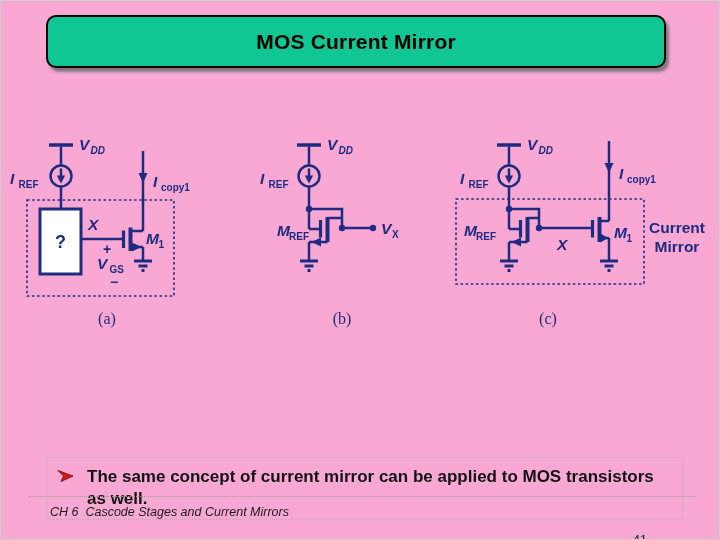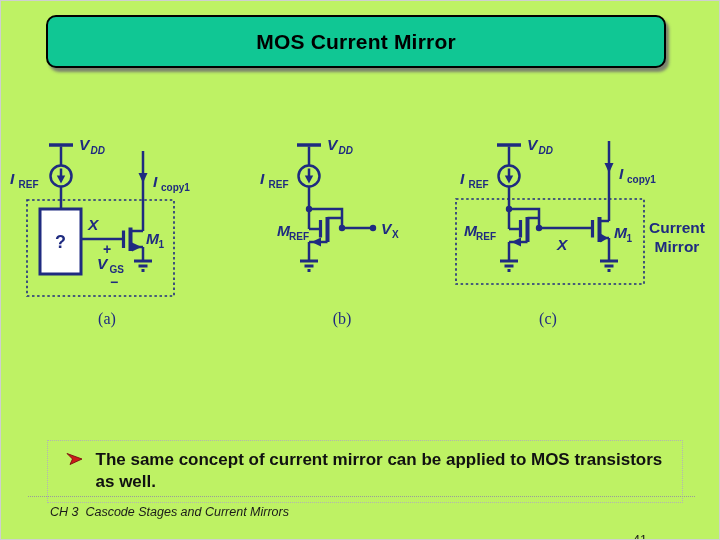--- a/index.html
+++ b/index.html
@@ -1,17 +1,17 @@
 <!DOCTYPE html>
 <html><head>
 <meta charset="utf-8">
 <style>
   html,body{margin:0;padding:0;background:#ffffff;}
   .page{
-    position:relative;width:720px;height:540px;background:#bef264;
+    position:relative;width:720px;height:540px;background:#f9a8d4;
     border:1px solid #cfcfcf;box-sizing:border-box;overflow:hidden;
     font-family:"Liberation Sans",sans-serif;
   }
   
   .title-bar{
     position:absolute;left:45px;top:14px;width:620px;height:53px;
     background:#10c794;border:2px solid #000;border-radius:10px;
     box-sizing:border-box;display:flex;align-items:center;justify-content:center;
     box-shadow:3px 4px 3px rgba(110,110,110,0.85);
   }
@@ -29,23 +29,23 @@
   .fig .w{stroke:#1f2b80;stroke-width:2.5;fill:none;}
   .fig .bar{stroke:#1f2b80;stroke-width:3.5;fill:none;}
   .fig .plate{stroke:#1f2b80;stroke-width:3.2;fill:none;}
   .fig .chan{stroke:#1f2b80;stroke-width:4;fill:none;}
   .fig .gnd{stroke:#1f2b80;stroke-width:3;fill:none;}
   .fig .dbox{stroke:#1f2b80;stroke-width:1.6;fill:none;stroke-dasharray:2.5 2.6;}
   .fig .qbox{stroke:#1f2b80;stroke-width:3;fill:#ffffff;}
   .fig .ink{fill:#1f2b80;stroke:none;}
   
   .bullet-box{
-    position:absolute;left:46px;top:439px;width:636px;height:63px;
+    position:absolute;left:46px;top:456px;width:636px;height:63px;
     border:1px dotted #b3b3b3;box-sizing:border-box;
-    display:flex;align-items:flex-start;padding:8px 0 0 9px;justify-content:center;
+    display:flex;align-items:flex-start;padding:8px 0 0 9px;
   }
   .bullet-icon{width:30px;padding-top:3px;flex:0 0 30px;}
   .bullet-text{width:578px;font-weight:bold;font-size:17px;line-height:1.32;color:#111;}
   
   .footer-line{position:absolute;left:27px;top:495px;width:667px;border-top:1px dotted #9a9a9a;}
   .footer-left{position:absolute;left:49px;top:504px;font-style:italic;font-size:12.5px;color:#1a1a1a;white-space:pre;}
   .footer-page{position:absolute;left:632px;top:532px;font-size:12.5px;color:#1a1a1a;}
 </style>
 </head>
 <body>
@@ -204,16 +204,16 @@
   <div class="bullet-box">
     <div class="bullet-icon">
       <svg width="18" height="14" viewBox="0 0 18 14">
         <polygon points="1,1.5 16,7 4,12.5 6.5,7" fill="#cc1a1a" stroke="#7a0f0f" stroke-width="0.9"></polygon>
       </svg>
     </div>
     <div class="bullet-text">The same concept of current mirror can be applied to MOS transistors as well.</div>
   </div>
 
   <div class="footer-line"></div>
-  <div class="footer-left">CH 3  Cascode Stages and Current Mirrors</div>
+  <div class="footer-left">CH 6  Cascode Stages and Current Mirrors</div>
   <div class="footer-page">41</div>
 
 </div>
 
 </body></html>

